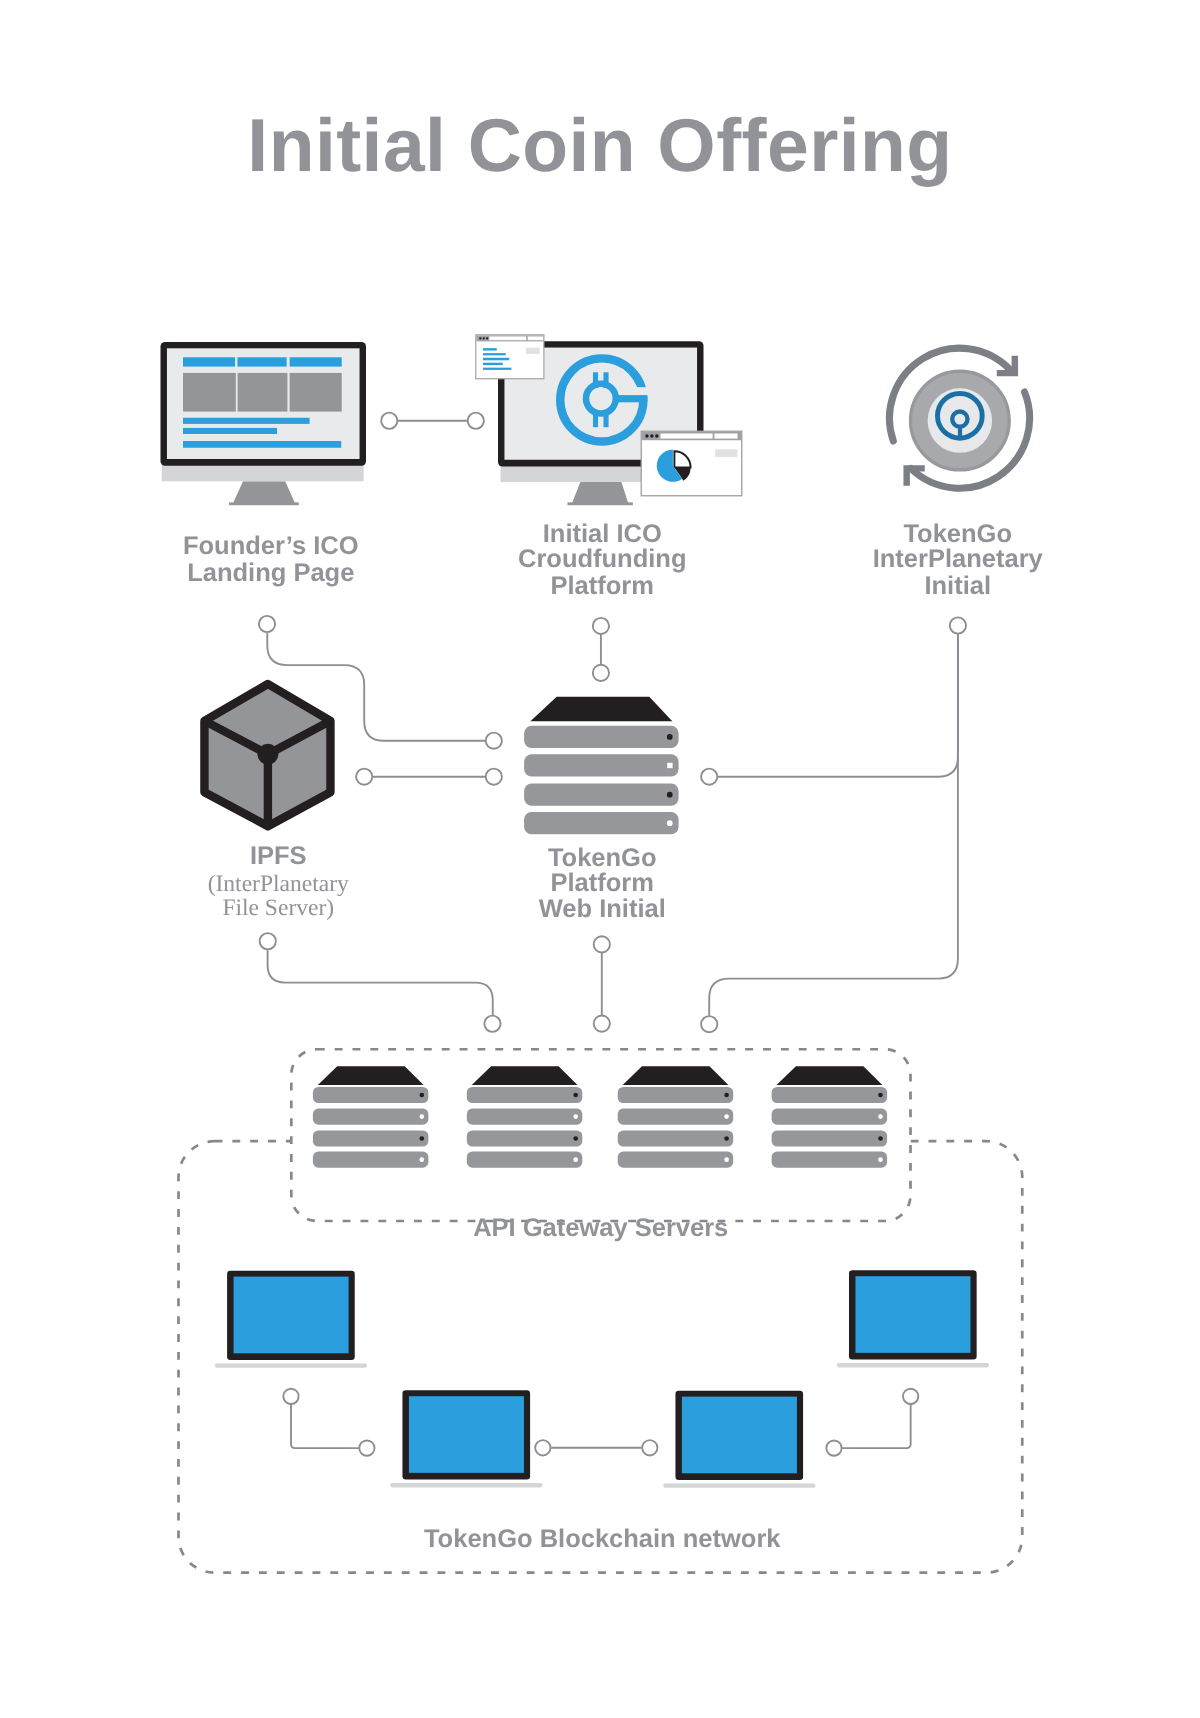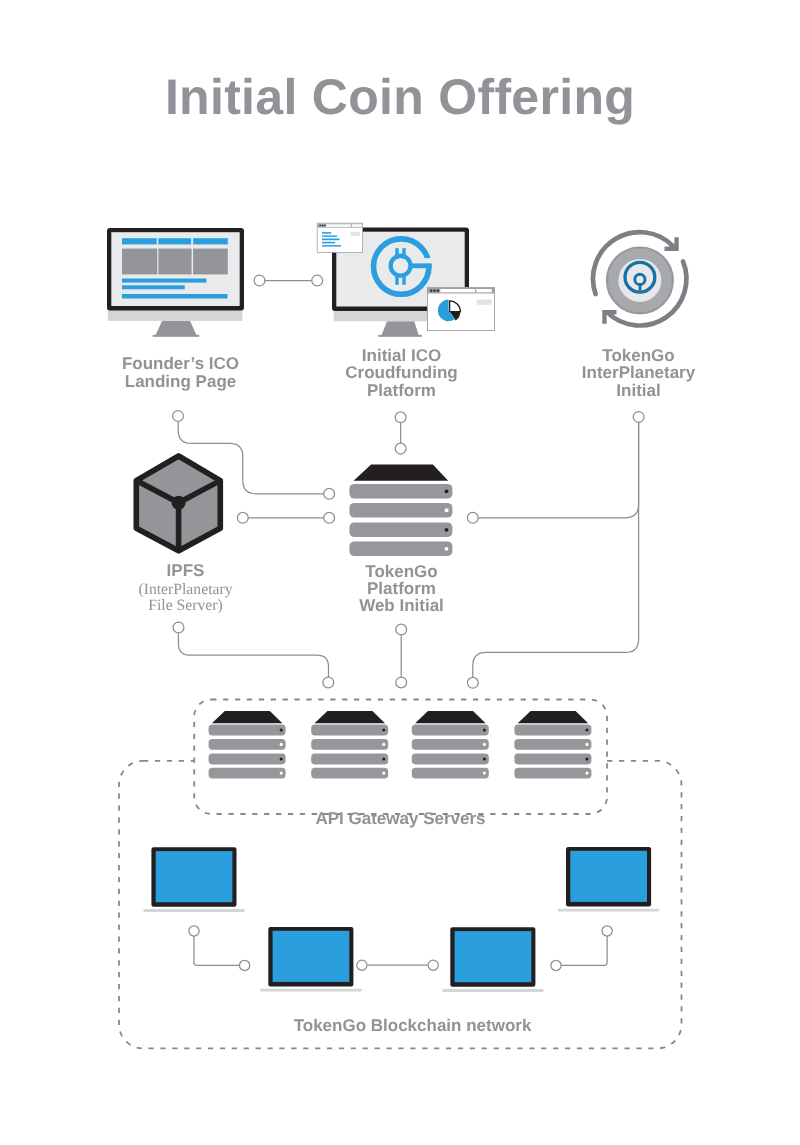--- a/index.html
+++ b/index.html
@@ -242,14 +242,14 @@
       <div>(InterPlanetary</div>
       <div>File Server)</div>
     </div>
   </div>
   <div class="lbl" style="left:299px;top:562.5px;width:205px;">
     <div>TokenGo</div>
     <div>Platform</div>
     <div>Web Initial</div>
   </div>
   <div class="lbl" style="left:298px;top:810px;width:205px;">API Gateway Servers</div>
-  <div class="lbl" style="left:280px;top:1016.8px;width:243px;margin-left:11px;">TokenGo Blockchain network</div>
+  <div class="lbl" style="left:280px;top:1016.8px;width:243px;">TokenGo Blockchain network</div>
 </div>
 
 </body></html>

